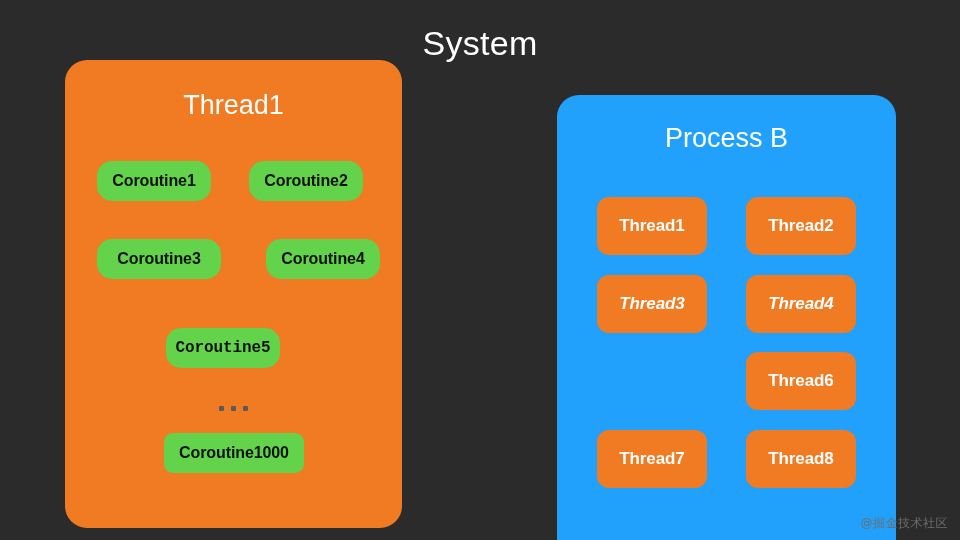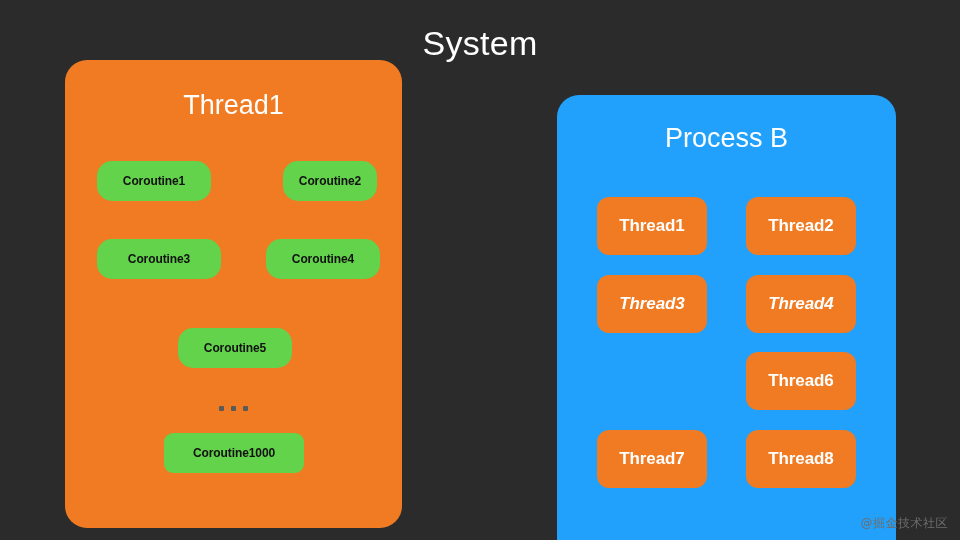--- a/index.html
+++ b/index.html
@@ -70,35 +70,35 @@
   }
   .panel-thread1 .panel-title { top: 28px; }
   .panel-process-b .panel-title { top: 26px; }
 
   
   .coroutine-pill {
     position: absolute;
     background: #62d34a;
     color: #111111;
     border-radius: 15px;
-    font-size: 12px;
+    font-size: 16px;
     font-weight: 700;
     display: flex;
     align-items: center;
     justify-content: center;
     box-sizing: border-box;
     height: 40px;
     letter-spacing: -0.1px;
   }
 
   .cor-1 { left: 32px;  top: 101px; width: 114px; }
-  .cor-2 { left: 218px; top: 101px; width: 94px; text-align: center; }
+  .cor-2 { left: 184px; top: 101px; width: 114px; text-align: center; }
   .cor-3 { left: 32px;  top: 179px; width: 124px; }
   .cor-4 { left: 201px; top: 179px; width: 114px; }
-  .cor-5 { left: 113px; top: 268px; width: 114px; }
+  .cor-5 { left: 101px; top: 268px; width: 114px; font-family: Liberation Mono, monospace; }
   .cor-1000 { left: 99px; top: 373px; width: 140px; border-radius: 9px; }
 
   
   .ellipsis {
     position: absolute;
     left: 0;
     top: 346px;
     width: 100%;
     display: flex;
     justify-content: center;

